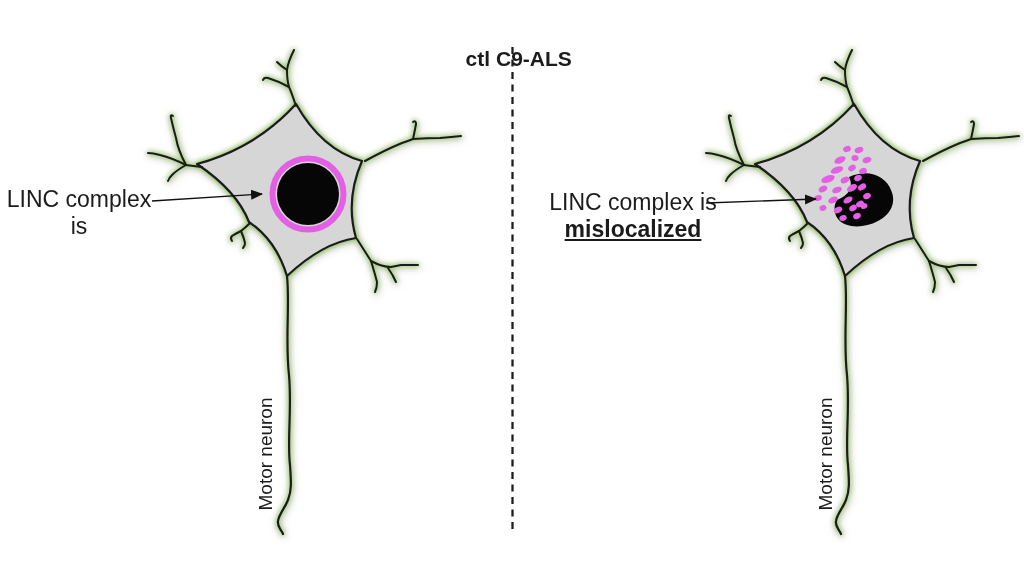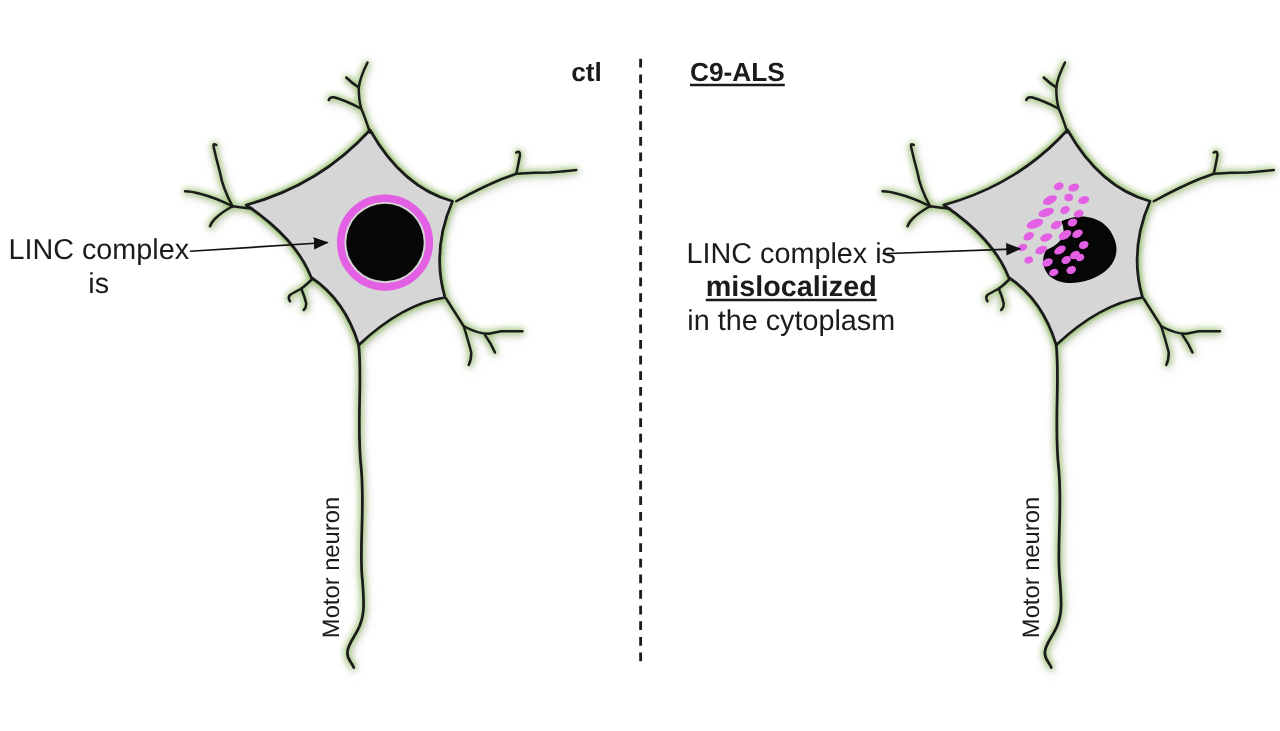--- a/index.html
+++ b/index.html
@@ -24,22 +24,22 @@
   .soma{fill:var(--soma-gray);stroke:var(--line-black);stroke-width:2.2;stroke-linejoin:round;}
   .dendrite{fill:none;stroke:var(--line-black);stroke-width:2;stroke-linecap:round;stroke-linejoin:round;}
   .axon{fill:none;stroke:var(--line-black);stroke-width:2.2;stroke-linecap:round;}
   .ne-ring{fill:none;stroke:var(--linc-magenta);stroke-width:6;}
   .nucleus{fill:var(--nucleus-black);}
   .punctum{fill:var(--linc-magenta);}
   .annot-arrow{stroke:#111;stroke-width:1.4;}
   .divider{stroke:#1d1d1d;stroke-width:2.3;}
 
   .cond-label{position:absolute;top:47px;font-size:21px;font-weight:600;line-height:24px;}
-  .cond-left{left:457px;width:50px;text-align:left;}
-  .cond-right{left:552px;text-decoration:underline;}
+  .cond-left{left:440px;width:50px;text-align:right;}
+  .cond-right{left:496px;}
 
   .annotation{position:absolute;text-align:center;font-size:23px;line-height:27px;}
   .annot-left{left:0px;top:186px;width:158px;}
   .annot-right{left:543px;top:189px;width:180px;}
   .annotation .bold{font-weight:bold;text-decoration:underline;}
 
   .axon-label{position:absolute;width:140px;height:24px;text-align:center;font-size:19px;
     transform:rotate(-90deg);transform-origin:center center;}
   .axon-label-left{left:197px;top:442px;}
   .axon-label-right{left:757px;top:442px;}
@@ -137,19 +137,18 @@
   <div class="cond-label cond-left">ctl</div>
   <div class="cond-label cond-right">C9-ALS</div>
 
   <div class="annotation annot-left">
     <div>LINC complex is</div>
   </div>
 
   <div class="annotation annot-right">
     <div>LINC complex is</div>
     <div class="bold">mislocalized</div>
-    <div>in the cytoplasm</div>
   </div>
 
   <div class="axon-label axon-label-left">Motor neuron</div>
   <div class="axon-label axon-label-right">Motor neuron</div>
 
 </div>
 
 </body></html>

